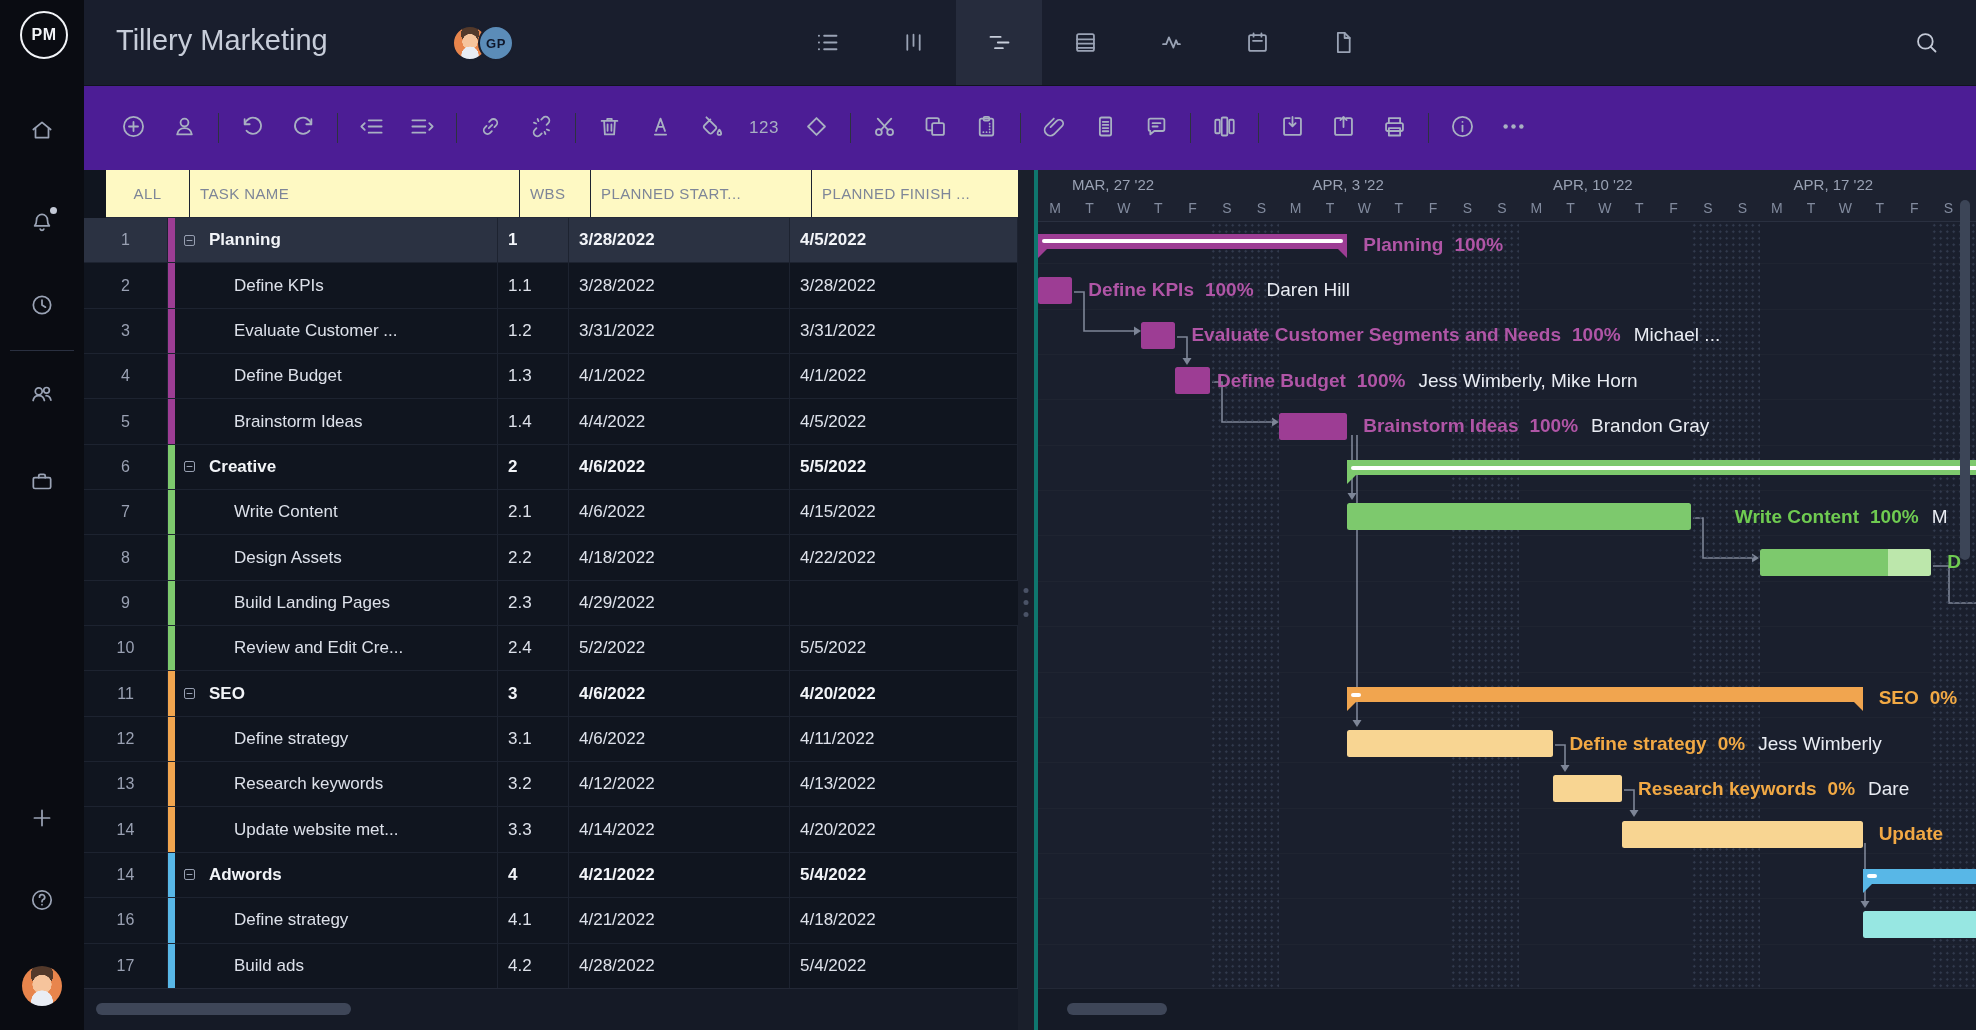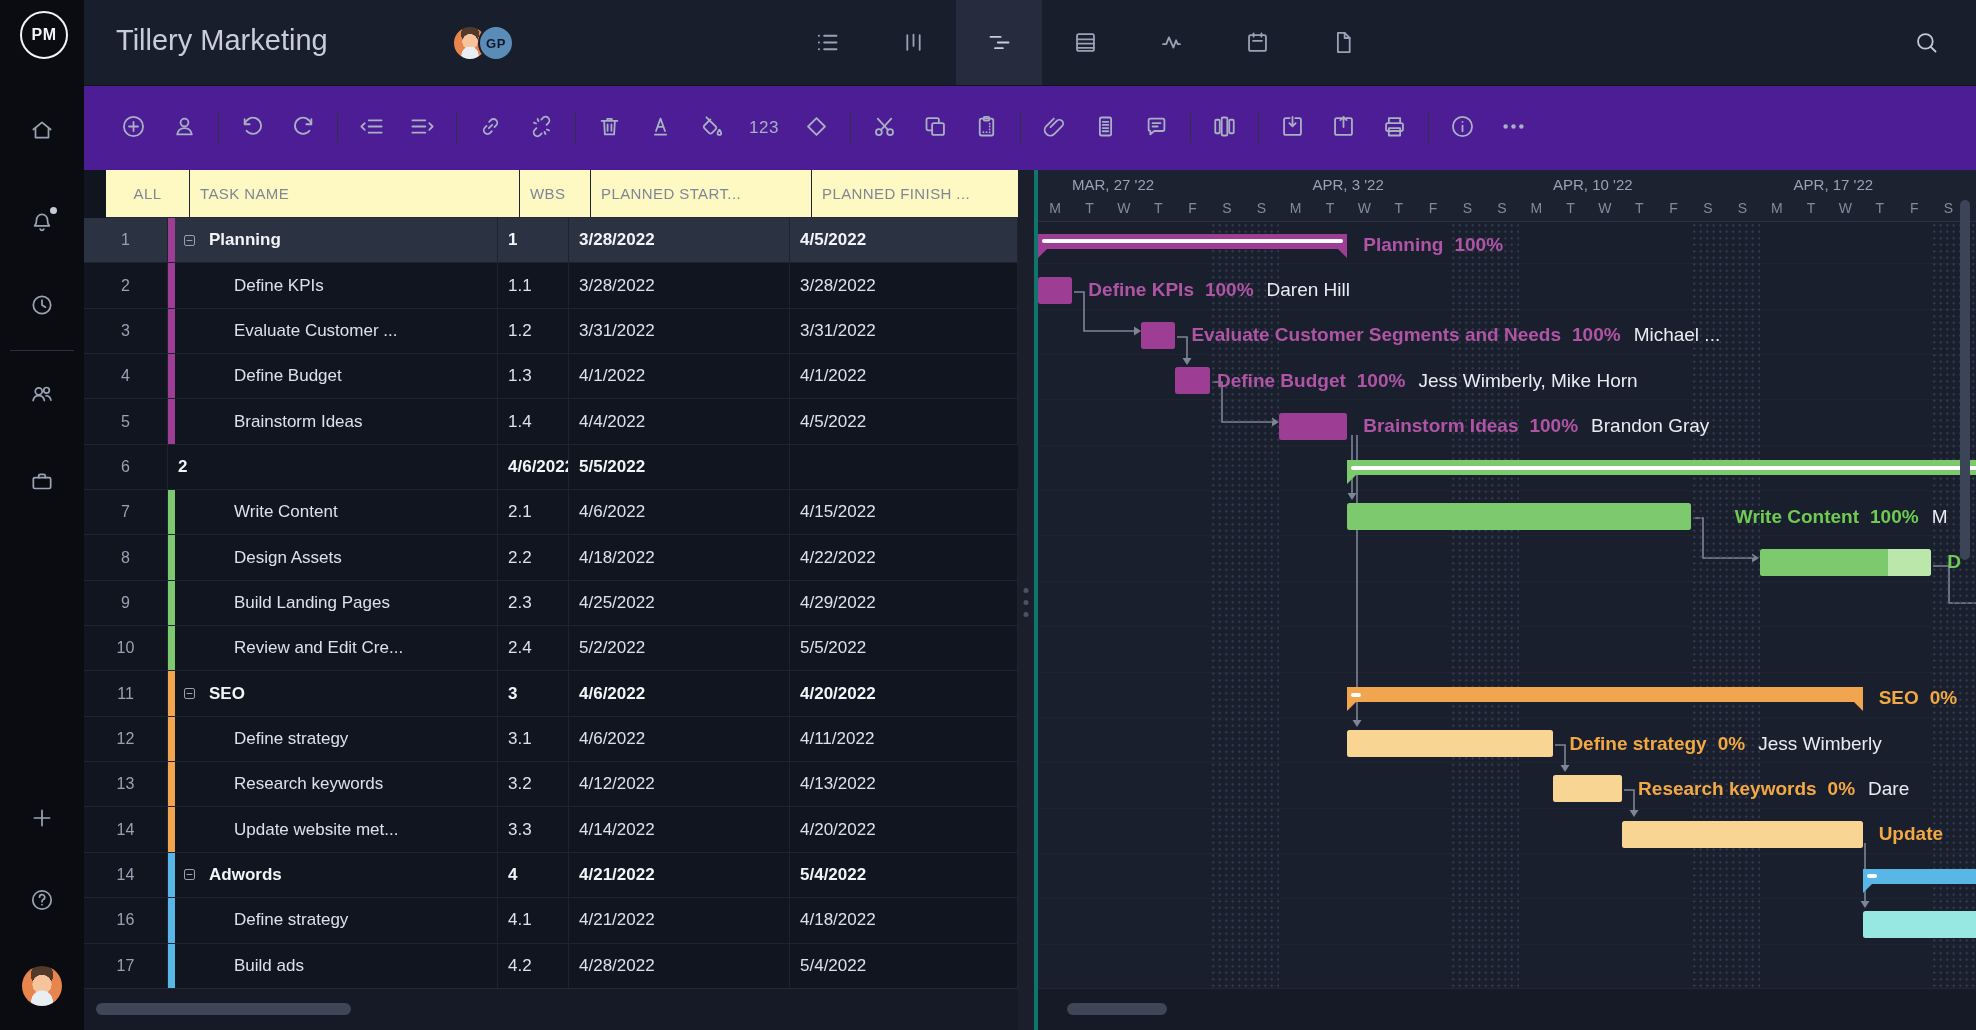--- a/index.html
+++ b/index.html
@@ -463,20 +463,30 @@
           <div class="tcell name">
             <i class="strip" style="background: rgb(157, 61, 148);"></i>
             <span class="nm">Brainstorm Ideas</span>
           </div>
           <div class="tcell">1.4</div>
           <div class="tcell">4/4/2022</div>
           <div class="tcell">4/5/2022</div>
         </div>
         <div class="trow grp">
           <div class="tcell num">6</div>
+          <div class="tcell name">
+            <i class="strip" style="background: rgb(125, 201, 109);"></i>
+            <span class="ico grp-ico">
+              <svg width="15" height="15" viewBox="0 0 24 24" fill="none" stroke="currentColor" stroke-width="1.6" stroke-linecap="round" stroke-linejoin="round">
+                <rect x="4" y="4" width="16" height="16" rx="2.5"></rect>
+                <path d="M8 12h8"></path>
+              </svg>
+            </span>
+            <span class="nm">Creative</span>
+          </div>
           <div class="tcell">2</div>
           <div class="tcell">4/6/2022</div>
           <div class="tcell">5/5/2022</div>
         </div>
         <div class="trow">
           <div class="tcell num">7</div>
           <div class="tcell name">
             <i class="strip" style="background: rgb(125, 201, 109);"></i>
             <span class="nm">Write Content</span>
           </div>
@@ -494,21 +504,20 @@
           <div class="tcell">4/18/2022</div>
           <div class="tcell">4/22/2022</div>
         </div>
         <div class="trow">
           <div class="tcell num">9</div>
           <div class="tcell name">
             <i class="strip" style="background: rgb(125, 201, 109);"></i>
             <span class="nm">Build Landing Pages</span>
           </div>
           <div class="tcell">2.3</div>
-          <div class="tcell">4/25/2022</div>
           <div class="tcell">4/29/2022</div>
         </div>
         <div class="trow">
           <div class="tcell num">10</div>
           <div class="tcell name">
             <i class="strip" style="background: rgb(125, 201, 109);"></i>
             <span class="nm">Review and Edit Cre...</span>
           </div>
           <div class="tcell">2.4</div>
           <div class="tcell">5/2/2022</div>

